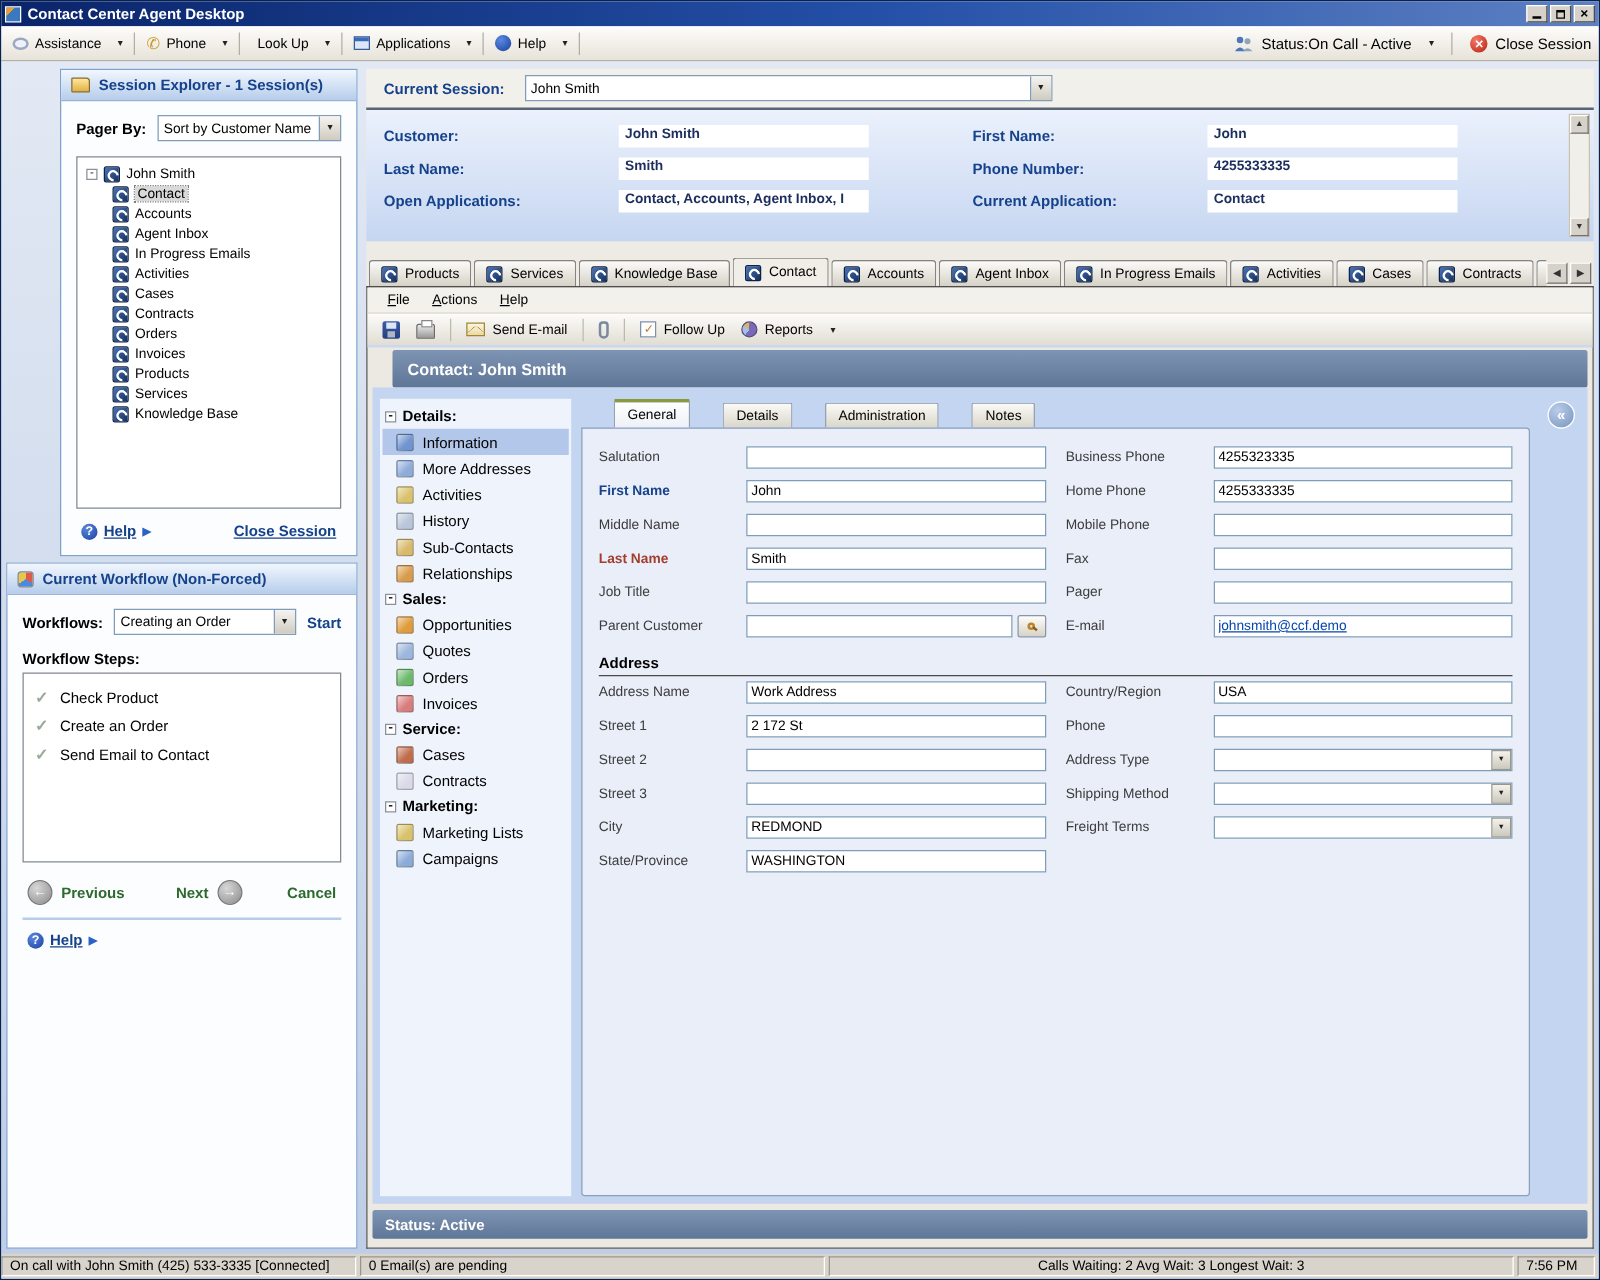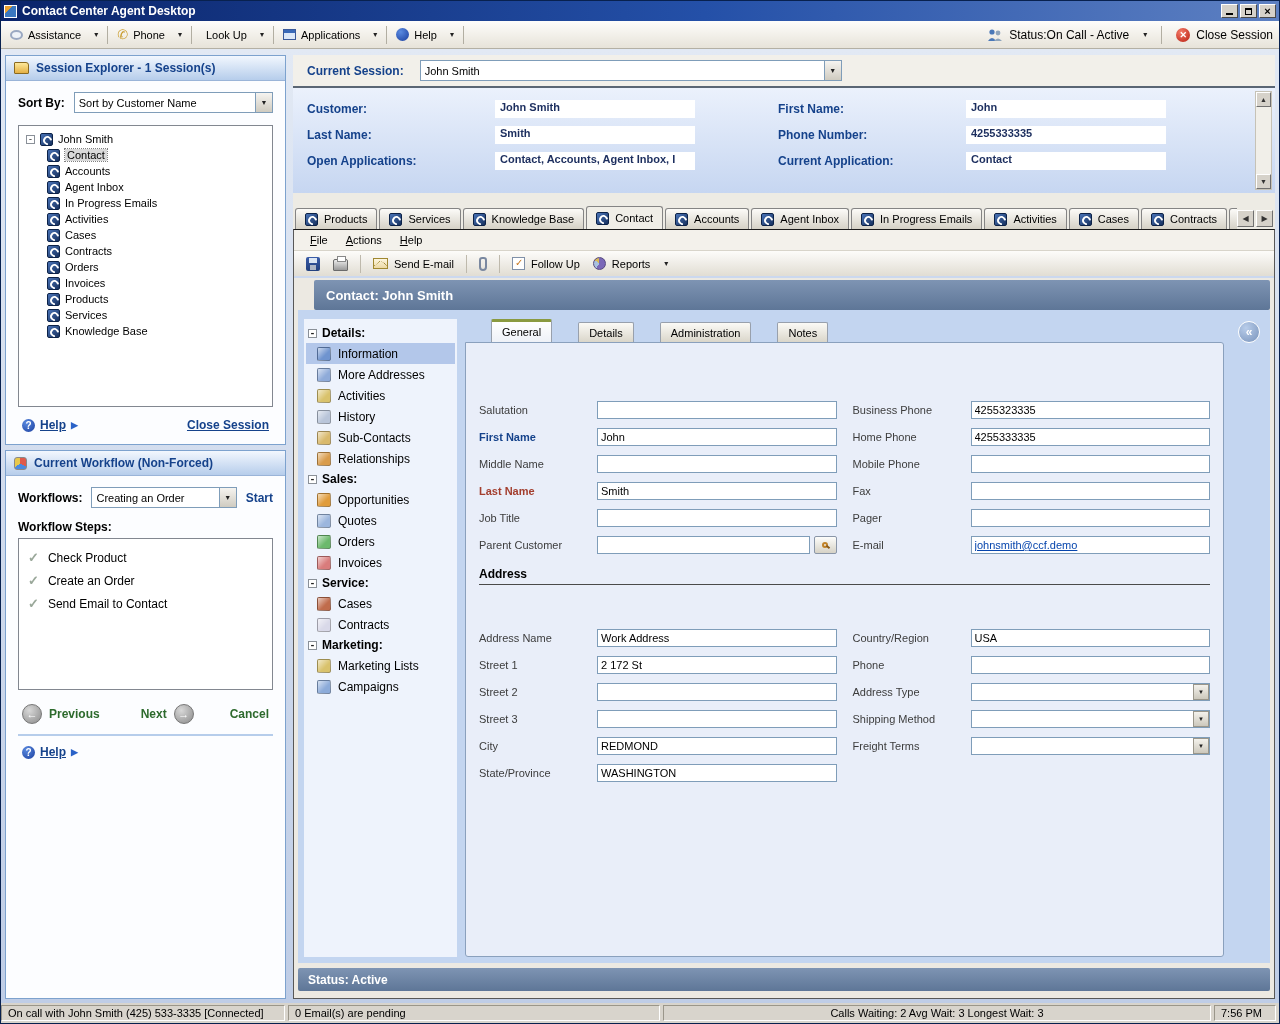--- a/index.html
+++ b/index.html
@@ -32,21 +32,21 @@
 .icon-applications { width:13px; height:11px; border:1px solid #3a5a9a; background:#dce8f8; position:relative; }
 .icon-applications::after { content:""; position:absolute; top:0; left:0; right:0; height:3px; background:#3a6ab8; }
 .icon-help { width:13px; height:13px; border-radius:50%; background:radial-gradient(circle at 35% 30%,#5a8ae0,#1a3e9e); color:#fff; font-size:10px; font-weight:bold; text-align:center; line-height:13px; }
 
 
 .app-body { flex:1; display:flex; gap:7px; padding:6px 4px 4px 4px; background:linear-gradient(#e2e9f4,#bfcde6); min-height:0; }
 
 
 .left-col { width:281px; flex:none; display:flex; flex-direction:column; gap:5px; }
 .panel { background:#fcfdff; border:1px solid #7da2ce; display:flex; flex-direction:column; min-height:0; }
-#panel-session { height:390px; flex:none; }
+#panel-session { height:390px; flex:none;margin-left:43px; }
 #panel-workflow { flex:1; }
 .panel-header { height:25px; flex:none; background:linear-gradient(#f2f7fe,#b6cdeb); border-bottom:1px solid #9ab4d8; display:flex; align-items:center; gap:7px; padding:0 8px; color:#15428b; font-weight:bold; font-size:12px; }
 .se-icon { width:15px; height:12px; background:linear-gradient(#fde89a,#e4b044); border:1px solid #8a6a20; border-radius:1px 3px 1px 1px; }
 .wf-icon { width:13px; height:13px; border-radius:3px; background:conic-gradient(#e05a4a 0 33%,#4a8ae0 33% 66%,#e8c84a 66%); border:1px solid #888; }
 .sort-row { display:flex; align-items:center; gap:9px; padding:11px 12px 5px 12px; }
 .sort-row b,.wf-row b { font-size:12px; }
 .xp-combo { flex:1; height:21px; border:1px solid #7f9db9; background:#fff; display:flex; align-items:center; padding-left:4px; overflow:hidden; }
 .combo-btn { width:17px; align-self:stretch; margin-left:auto; flex:none; background:linear-gradient(#f6f4f0,#cfcbc0); border-left:1px solid #7f9db9; display:flex; align-items:center; justify-content:center; font-size:7px; color:#222; }
 .tree-box { flex:1; margin:7px 12px 6px 12px; border:1px solid #828790; background:#fff; overflow:hidden; padding:5px 2px; }
 .tree-row { display:flex; align-items:center; gap:5px; height:16px; padding-left:5px; white-space:nowrap; }
@@ -114,21 +114,21 @@
 .side-nav { width:153px; flex:none; background:#eef3fc; padding:4px 2px; overflow:hidden; font-size:12px; }
 .nav-group-header { display:flex; align-items:center; gap:5px; font-weight:bold; padding:3px 2px; }
 .nav-item { display:flex; align-items:center; gap:7px; padding:2px 2px 2px 11px; height:21px; cursor:default; }
 .nav-item.selected { background:#b3c7ea; }
 .nav-icon { width:14px; height:14px; flex:none; border-radius:2px; border:1px solid rgba(0,0,0,.28); }
 .form-area { flex:1; min-width:0; display:flex; flex-direction:column; }
 .form-tabs { height:23px; flex:none; display:flex; align-items:flex-end; padding-left:2px; }
 .form-tab { height:20px; display:flex; align-items:center; padding:0 10px; margin-right:2px; background:linear-gradient(#fbfaf6,#dad6ca); border:1px solid #98a0ac; border-bottom:none; border-radius:2px 2px 0 0; cursor:default;margin-left:24px; }
 .form-tab.active { height:23px; border-top:3px solid #8a9a40; background:linear-gradient(#ffffff,#eef1f7); position:relative; z-index:2; }
 .form-panel { flex:1; min-height:0; background:#e9eef9; border:1px solid #8aa0bd; border-radius:0 3px 3px 3px; padding:14px 13px 0 13px; position:relative; overflow:hidden; }
-.form-cols { display:flex; gap:16px;margin-top:44px; }
+.form-cols { display:flex; gap:16px; }
 .fcol { flex:1; min-width:0; display:flex; flex-direction:column; gap:9px; }
 .frow { display:flex; align-items:center; height:18px; }
 .flabel { width:118px; flex:none; color:#3c3c3c; }
 .flabel.required-blue { color:#15428b; font-weight:bold; }
 .flabel.required-red { color:#a33e2e; font-weight:bold; }
 .xp-input { flex:1; min-width:0; height:18px; border:1px solid #7f9db9; background:#fff; font:11px "Liberation Sans",sans-serif; padding:0 3px; }
 .xp-input.link { color:#0645ad; text-decoration:underline; }
 .lookup-btn { width:23px; height:18px; flex:none; margin-left:4px; background:linear-gradient(#fdfdfb,#d6d2c6); border:1px solid #8a96a8; border-radius:2px; display:flex; align-items:center; justify-content:center; }
 .mag { width:6px; height:6px; border:2px solid #c08228; border-radius:50%; position:relative; }
 .mag::after { content:""; position:absolute; width:4px; height:2px; background:#8a5a18; right:-4px; bottom:-2px; transform:rotate(40deg); }
@@ -220,21 +220,21 @@
 
   <div class="app-body">
 
     <div class="left-col">
       <div class="panel" id="panel-session">
         <div class="panel-header">
           <span class="se-icon"></span>
           <span>Session Explorer - 1 Session(s)</span>
         </div>
         <div class="sort-row">
-          <b>Sort By:</b>
+          <b>Pager By:</b>
           <span class="xp-combo">
             <span>Sort by Customer Name</span>
             <span class="combo-btn">▼</span>
           </span>
         </div>
         <div class="tree-box" id="session-tree">
             <div class="tree-row">
               <span class="expander">-</span>
               <span class="crm-icon"></span>
               <span>John Smith</span>

